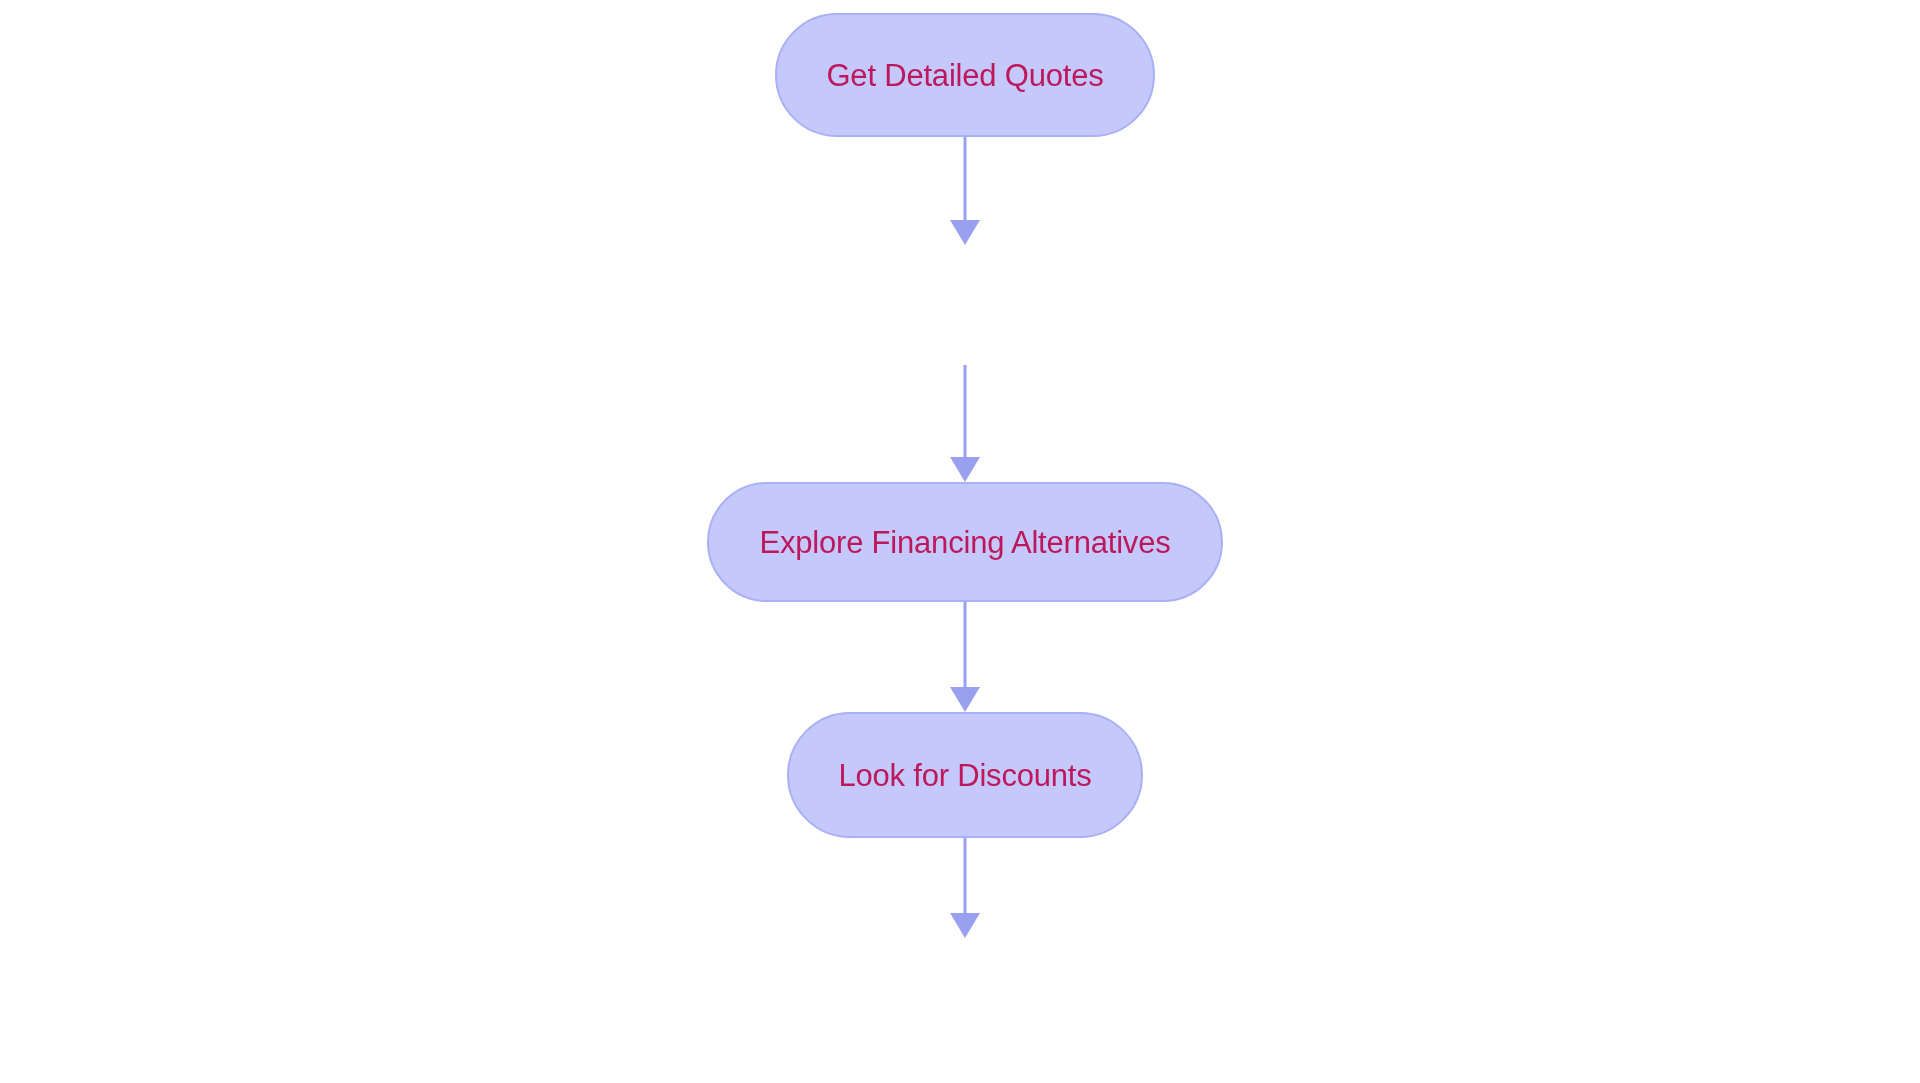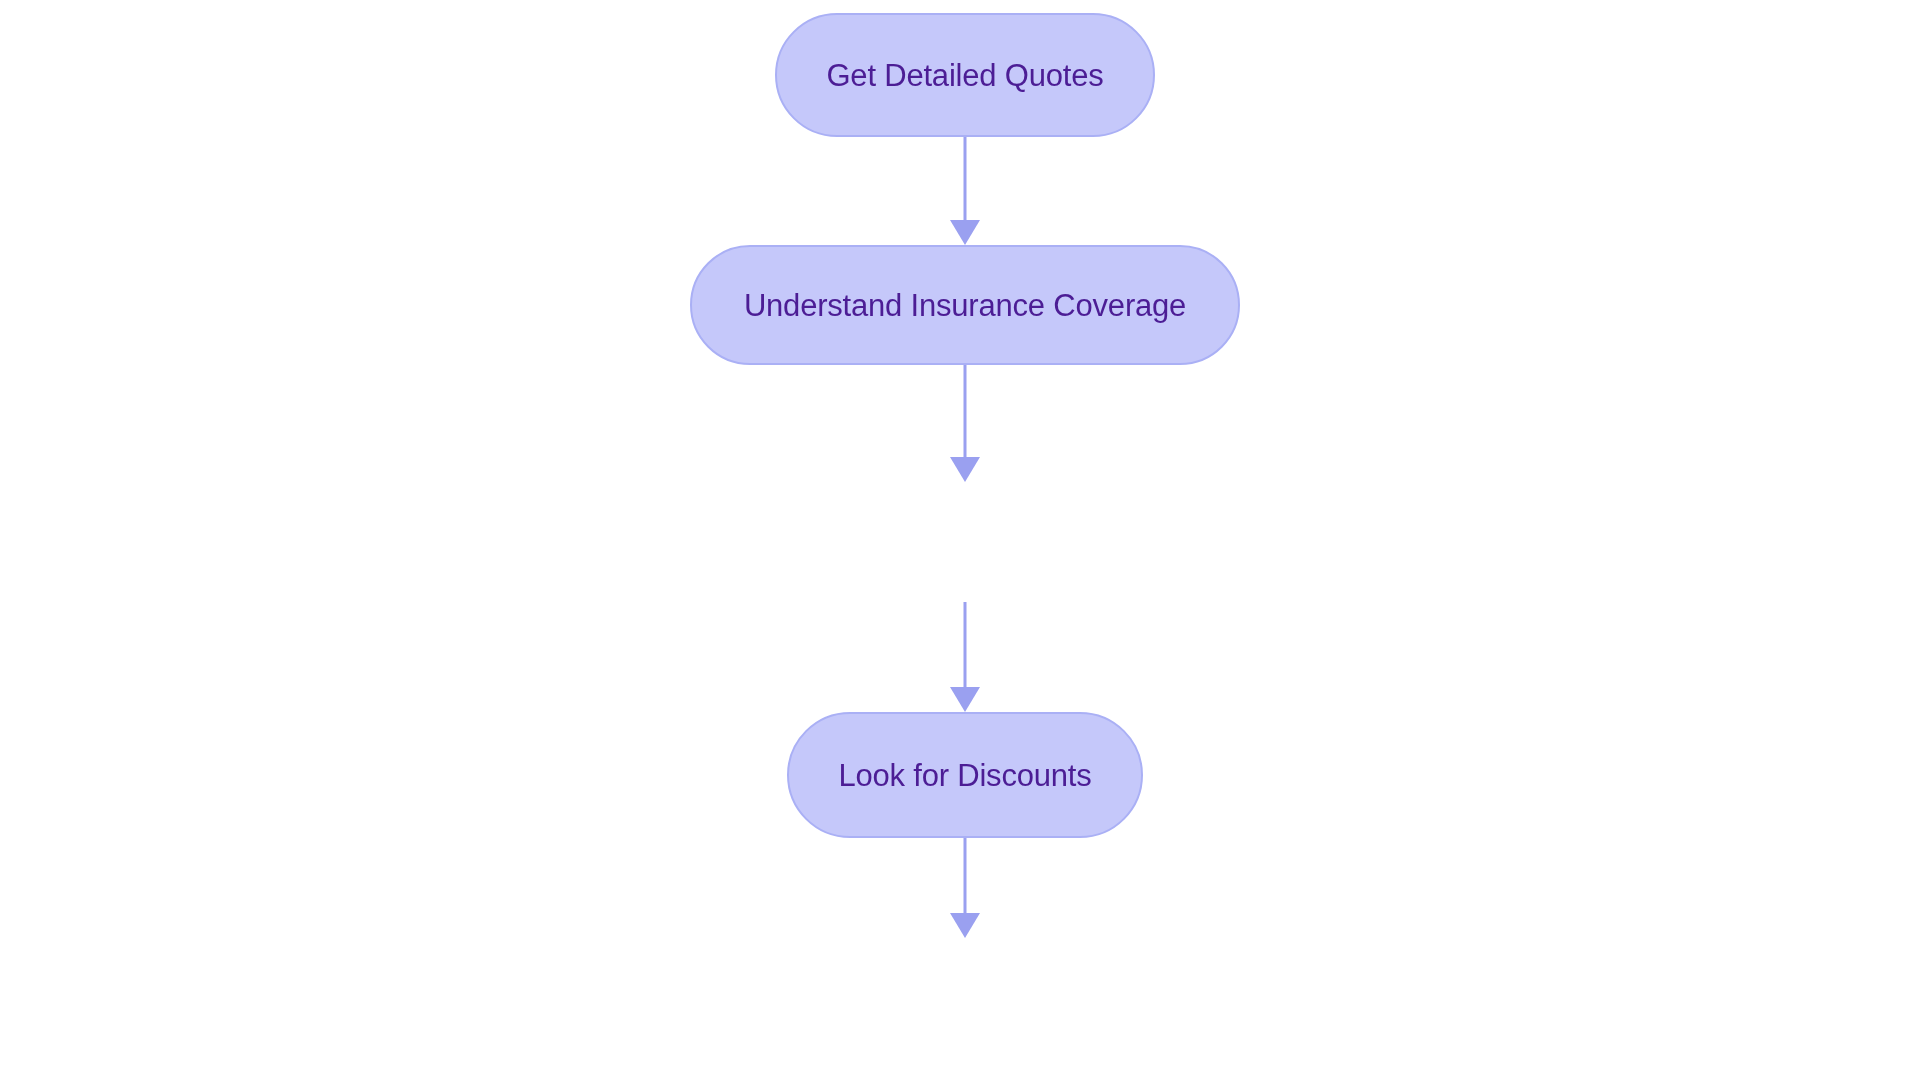--- a/index.html
+++ b/index.html
@@ -41,21 +41,21 @@
     background: #c5c8fa;
     border: 2px solid #aab0f5;
     border-radius: 9999px;
     display: flex;
     align-items: center;
     justify-content: center;
     margin-left: 5px; 
   }
 
   .node-label {
-    color: #4c1d95;
+    color: #be185d;
     font-family: "Liberation Sans", sans-serif;
     font-size: 31px;
     line-height: 1;
     letter-spacing: -0.2px;
     white-space: nowrap;
     user-select: none;
   }
 
   
   .edge {
@@ -105,29 +105,29 @@
 
     <div class="node node-0">
       <span class="node-label">Get Detailed Quotes</span>
     </div>
 
     <div class="edge edge-0">
       <div class="edge-shaft" style="height:83px"></div>
       <div class="edge-head"></div>
     </div>
 
-    <div class="node node-1">
-      <span class="node-label">Understand Insurance Coverage</span>
-    </div>
 
     <div class="edge edge-1">
       <div class="edge-shaft" style="height:92px"></div>
       <div class="edge-head"></div>
     </div>
 
+    <div class="node node-2">
+      <span class="node-label">Explore Financing Alternatives</span>
+    </div>
 
     <div class="edge edge-2">
       <div class="edge-shaft" style="height:85px"></div>
       <div class="edge-head"></div>
     </div>
 
     <div class="node node-3">
       <span class="node-label">Look for Discounts</span>
     </div>
 

